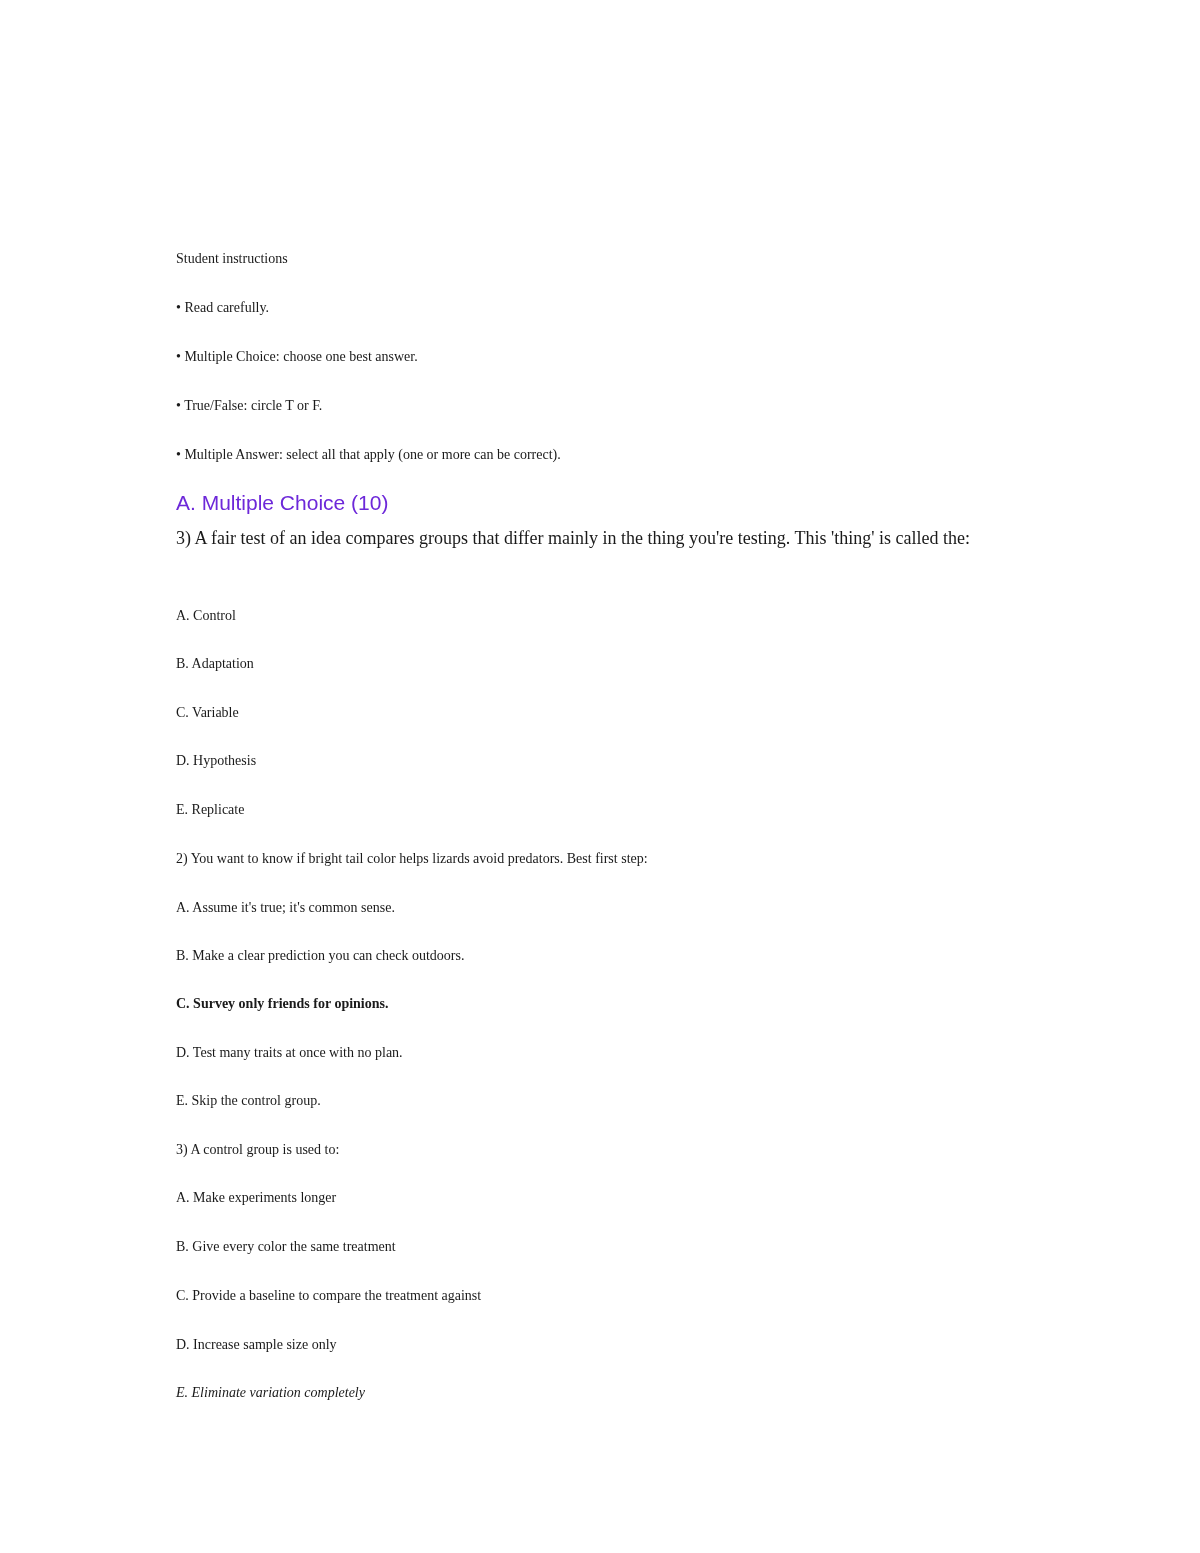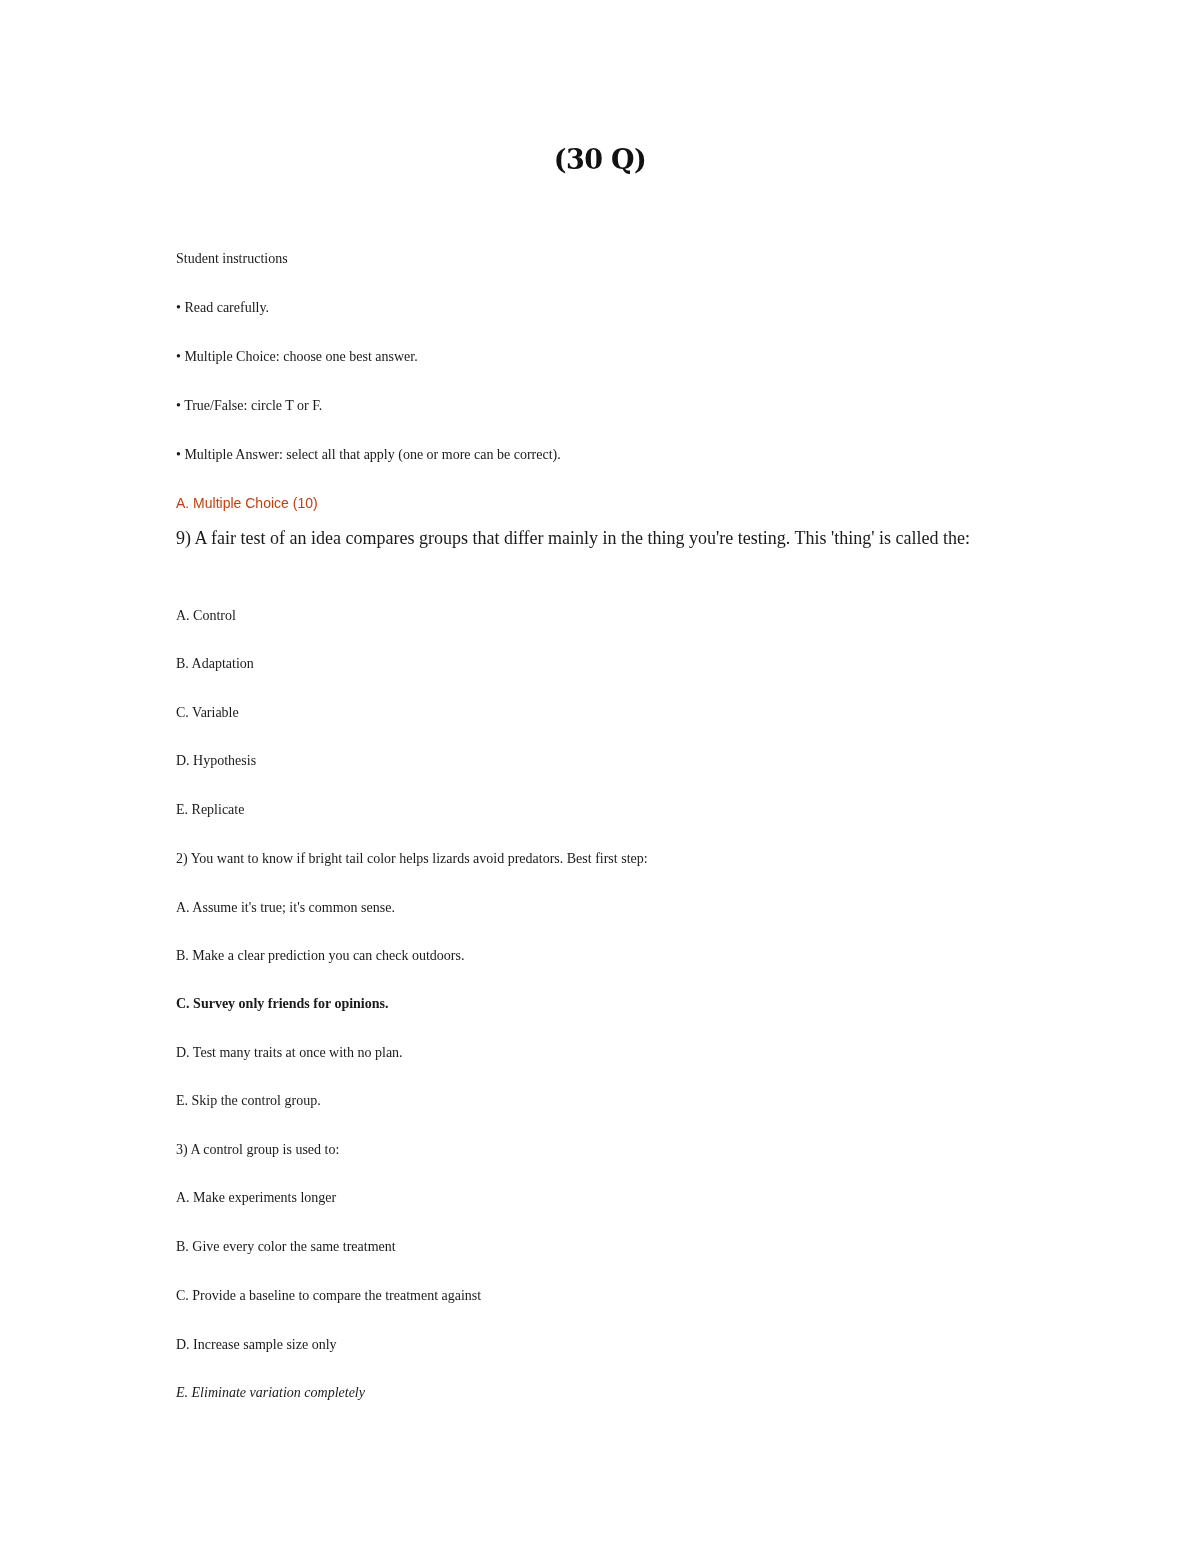--- a/index.html
+++ b/index.html
@@ -40,51 +40,50 @@
       font-size: 14px;
       line-height: 24px;
       white-space: nowrap;
       color: #1a1a1a;
     }
     .heading {
       position: absolute;
       left: 0;
       top: 489px;
       font-family: "Liberation Sans", "DejaVu Sans", sans-serif;
-      font-size: 14px;
+      font-size: 21px;
       line-height: 28px;
-      color: #c2410c;
+      color: #6d28d9;
     }
     .wrap {
       position: absolute;
       left: 0;
       width: 840px;
       font-size: 18px;
       line-height: 29px;
       color: #1a1a1a;
     }
   </style>
 </head>
 <body>
 
 <div class="page">
 
   <div class="title">
-    <div>(30 Q)</div>
   </div>
 
   <div class="line" style="top:247px;">Student instructions</div>
   <div class="line" style="top:296px;">• Read carefully.</div>
   <div class="line" style="top:345px;">• Multiple Choice: choose one best answer.</div>
   <div class="line" style="top:394px;">• True/False: circle T or F.</div>
   <div class="line" style="top:443px;">• Multiple Answer: select all that apply (one or more can be correct).</div>
 
   <div class="heading">A. Multiple Choice (10)</div>
 
-  <div class="wrap" style="top:524px;">9) A fair test of an idea compares groups that differ mainly in the thing you're testing. This 'thing' is called the:</div>
+  <div class="wrap" style="top:524px;">3) A fair test of an idea compares groups that differ mainly in the thing you're testing. This 'thing' is called the:</div>
   <div class="line" style="top:604px;">A. Control</div>
   <div class="line" style="top:652px;">B. Adaptation</div>
   <div class="line" style="top:701px;">C. Variable</div>
   <div class="line" style="top:749px;">D. Hypothesis</div>
   <div class="line" style="top:798px;">E. Replicate</div>
 
   <div class="line" style="top:847px;">2) You want to know if bright tail color helps lizards avoid predators. Best first step:</div>
   <div class="line" style="top:896px;text-align:center;">A. Assume it's true; it's common sense.</div>
   <div class="line" style="top:944px;text-align:right;">B. Make a clear prediction you can check outdoors.</div>
   <div class="line" style="top:992px;font-weight:bold;">C. Survey only friends for opinions.</div>

